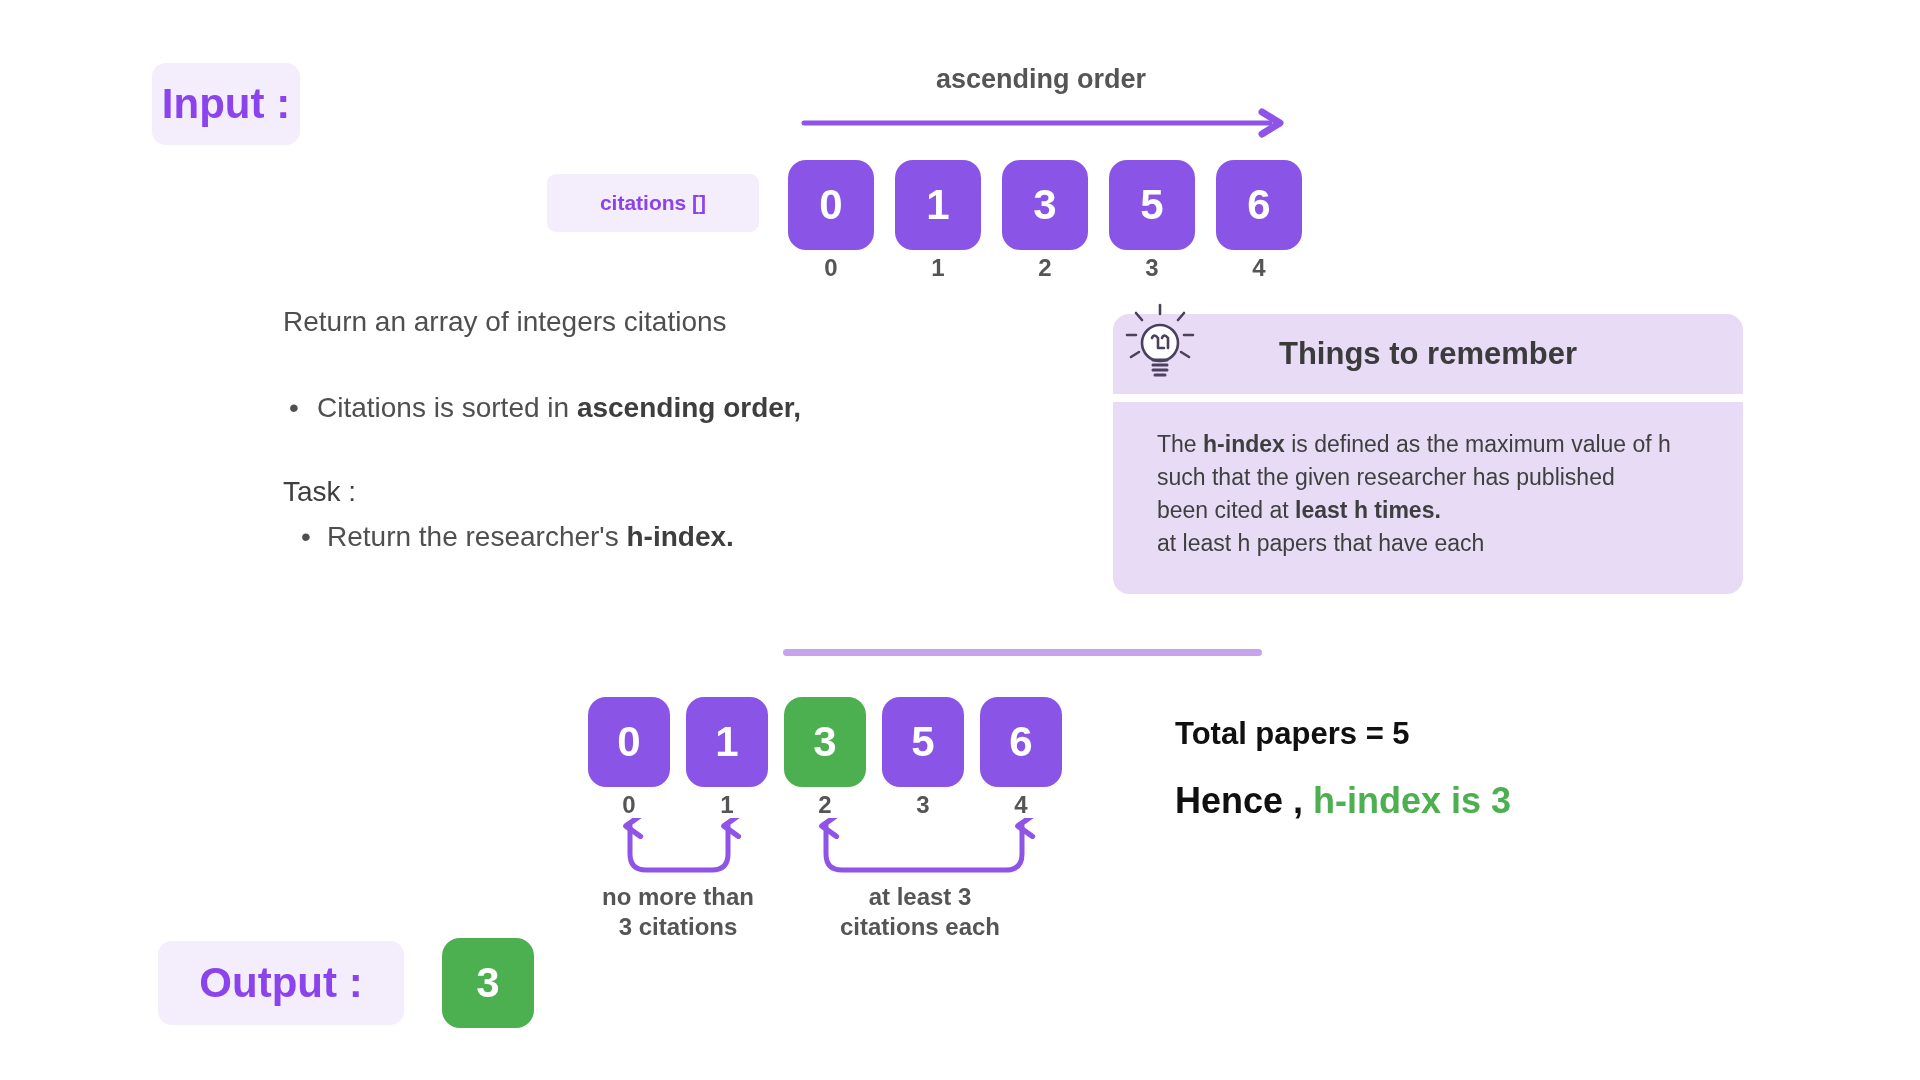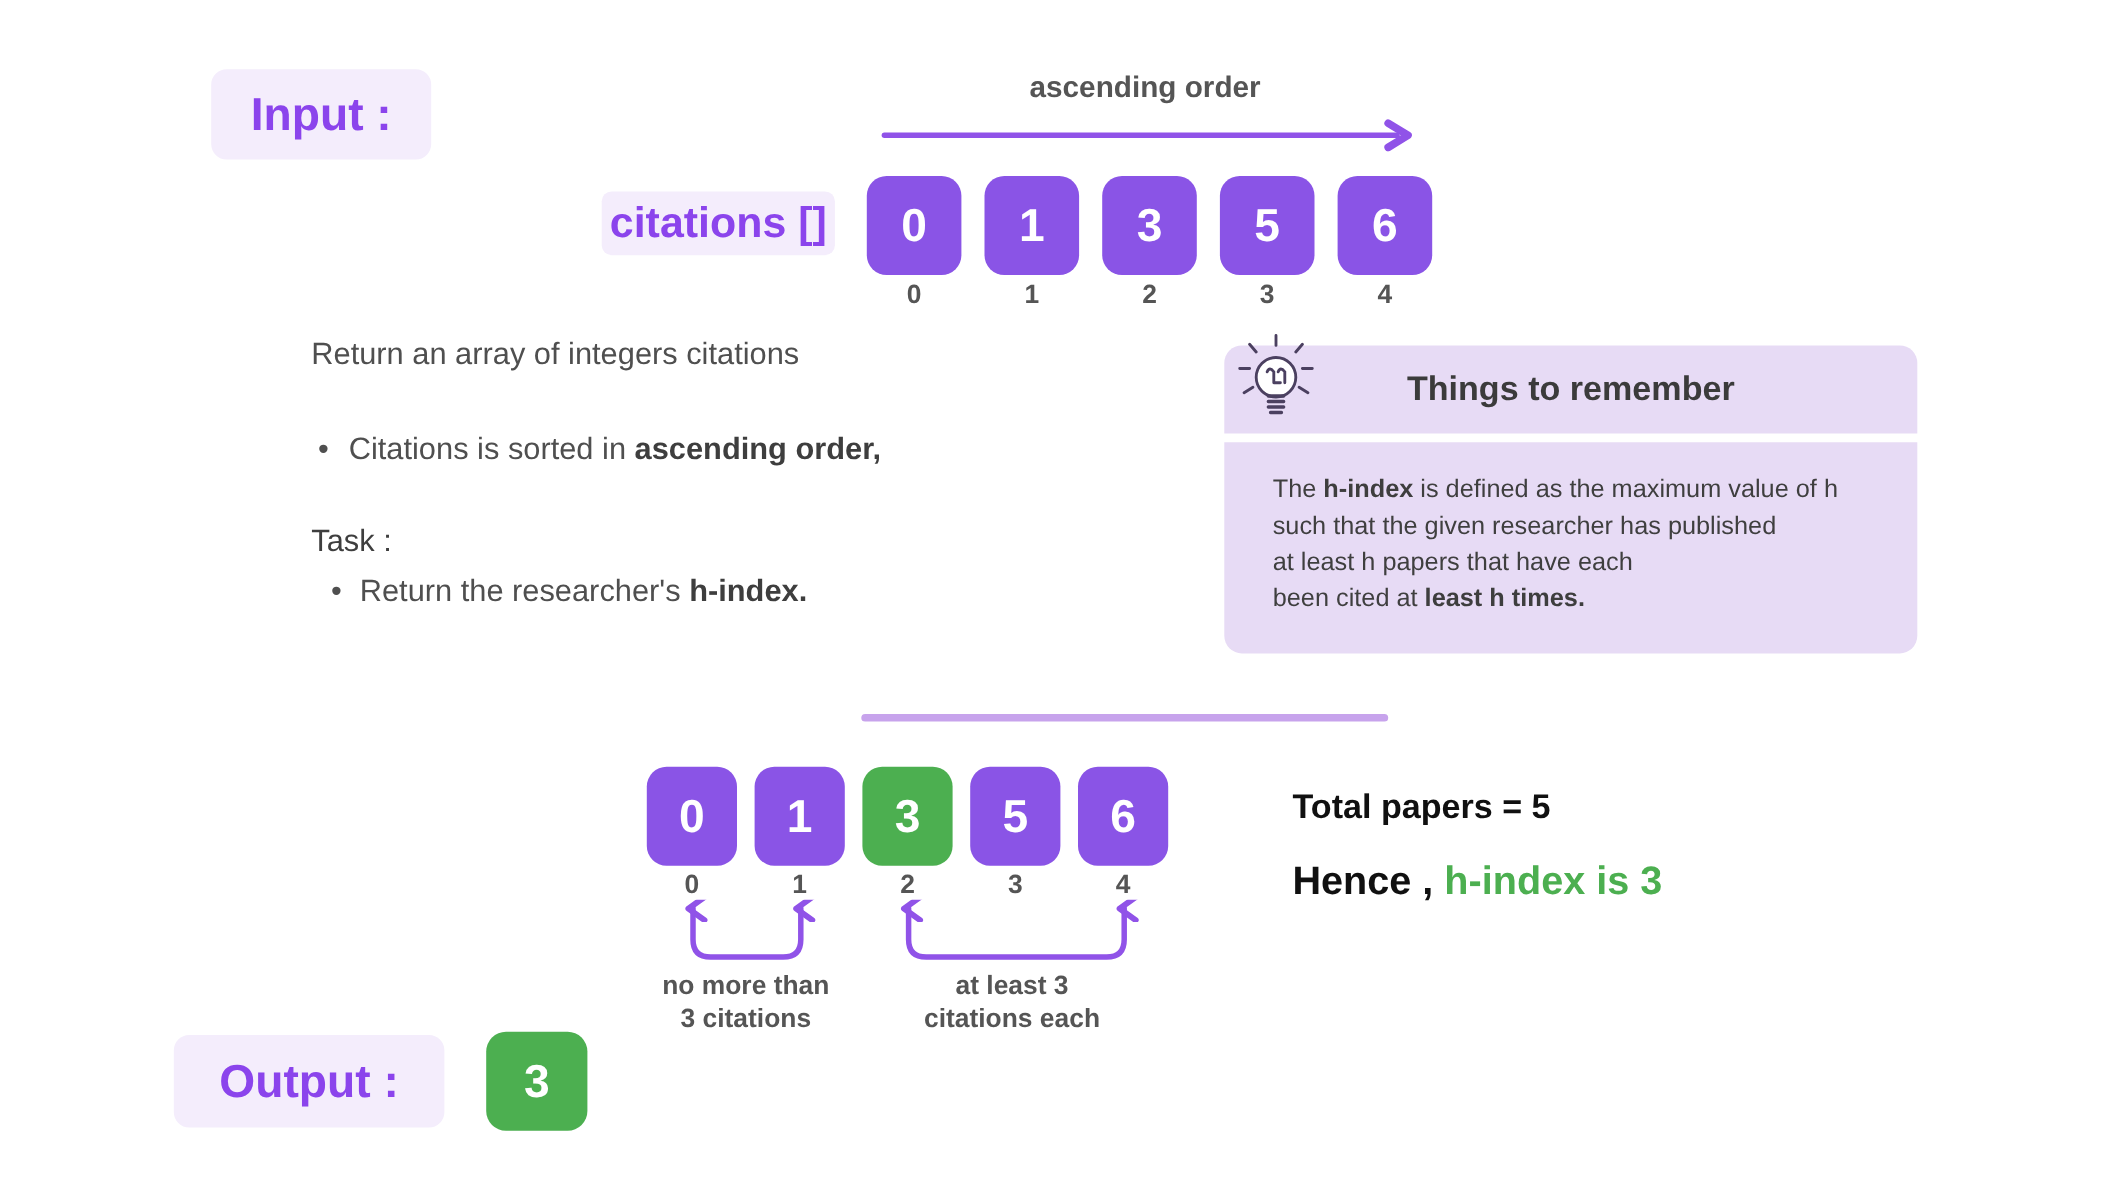--- a/index.html
+++ b/index.html
@@ -14,23 +14,23 @@
     --divider:#c7a3ec;
   }
   *{margin:0;padding:0;box-sizing:border-box;}
   html,body{width:1920px;height:1080px;background:#ffffff;overflow:hidden;
     font-family:"Liberation Sans","DejaVu Sans",sans-serif;}
   .stage{position:relative;width:1920px;height:1080px;background:#fff;}
 
   .tag{position:absolute;background:var(--lavender);border-radius:14px;
     display:flex;align-items:center;justify-content:center;
     color:var(--purple-text);font-weight:bold;}
-  .tag-input{left:152px;top:63px;width:200px;height:82px;font-size:42px;margin-left:40px;}
+  .tag-input{left:152px;top:63px;width:148px;height:82px;font-size:42px;}
   .tag-output{left:158px;top:941px;width:246px;height:84px;font-size:42px;}
-  .tag-cite{left:547px;top:174px;width:212px;height:58px;font-size:39px;border-radius:9px;}
+  .tag-cite{left:547px;top:174px;width:212px;height:58px;font-size:21px;border-radius:9px;}
 
   .asc-label{position:absolute;left:800px;top:64px;width:482px;text-align:center;
     font-size:27px;font-weight:bold;color:#555;}
   .asc-arrow{position:absolute;left:800px;top:108px;}
 
   .array-row{position:absolute;display:flex;}
   .array-top{left:788px;top:160px;gap:21px;}
   .array-bottom{left:588px;top:697px;gap:16px;}
   .cell{width:86px;height:90px;border-radius:18px;background:var(--purple);
     display:flex;align-items:center;justify-content:center;
@@ -133,22 +133,22 @@
     </ul>
   </div>
 
   <div class="panel">
     <div class="head">
       <span>Things to remember</span>
     </div>
     <div class="body">
       <div><span>The </span><b>h-index</b><span> is defined as the maximum value of h</span></div>
       <div><span>such that the given researcher has published</span></div>
+      <div><span>been cited at </span><b>least h times.</b></div>
       <div><span>at least h papers that have each</span></div>
-      <div><span>been cited at </span><b>least h times.</b></div>
     </div>
     <svg class="bulb" width="88" height="92" viewBox="0 0 88 92">
       <g stroke="#4b4060" stroke-width="2.6" fill="none" stroke-linecap="round">
         <circle cx="44" cy="43" r="18" fill="#ffffff"></circle>
         <path d="M36 38 q2 -5 6 0 v10 M46 38 q2 -5 6 0 v10 M42 48 h6"></path>
         <path d="M37 60 h14 M37 65 h14 M37 70 h14 M39 75 h10" stroke-width="3"></path>
         <path d="M44 14 v-9 M26 20 l-6 -7 M62 20 l6 -7 M20 35 h-9 M68 35 h9 M23 52 l-8 5 M65 52 l8 5"></path>
       </g>
     </svg>
   </div>

